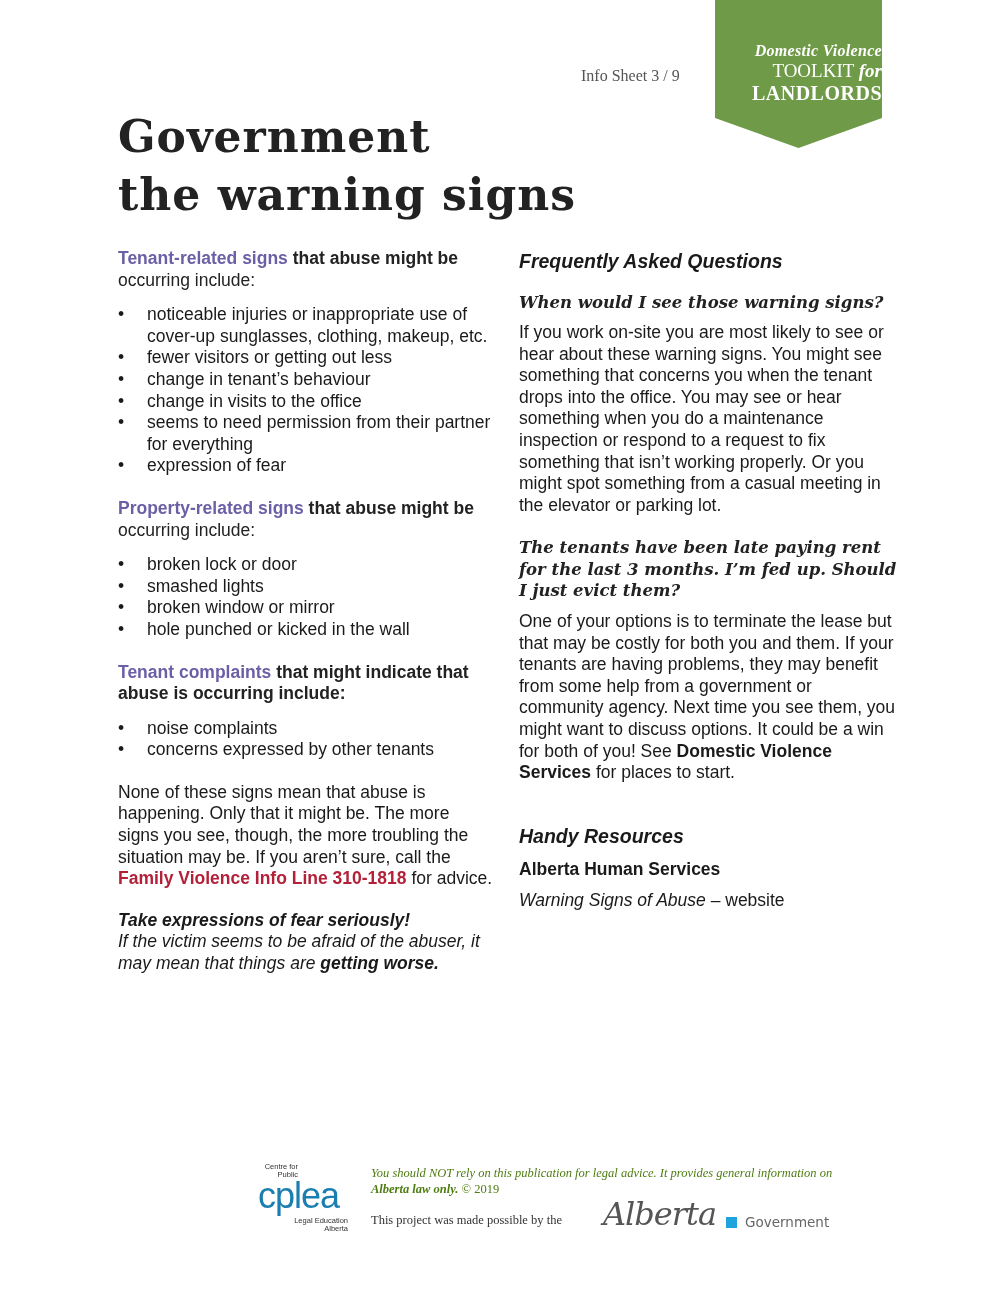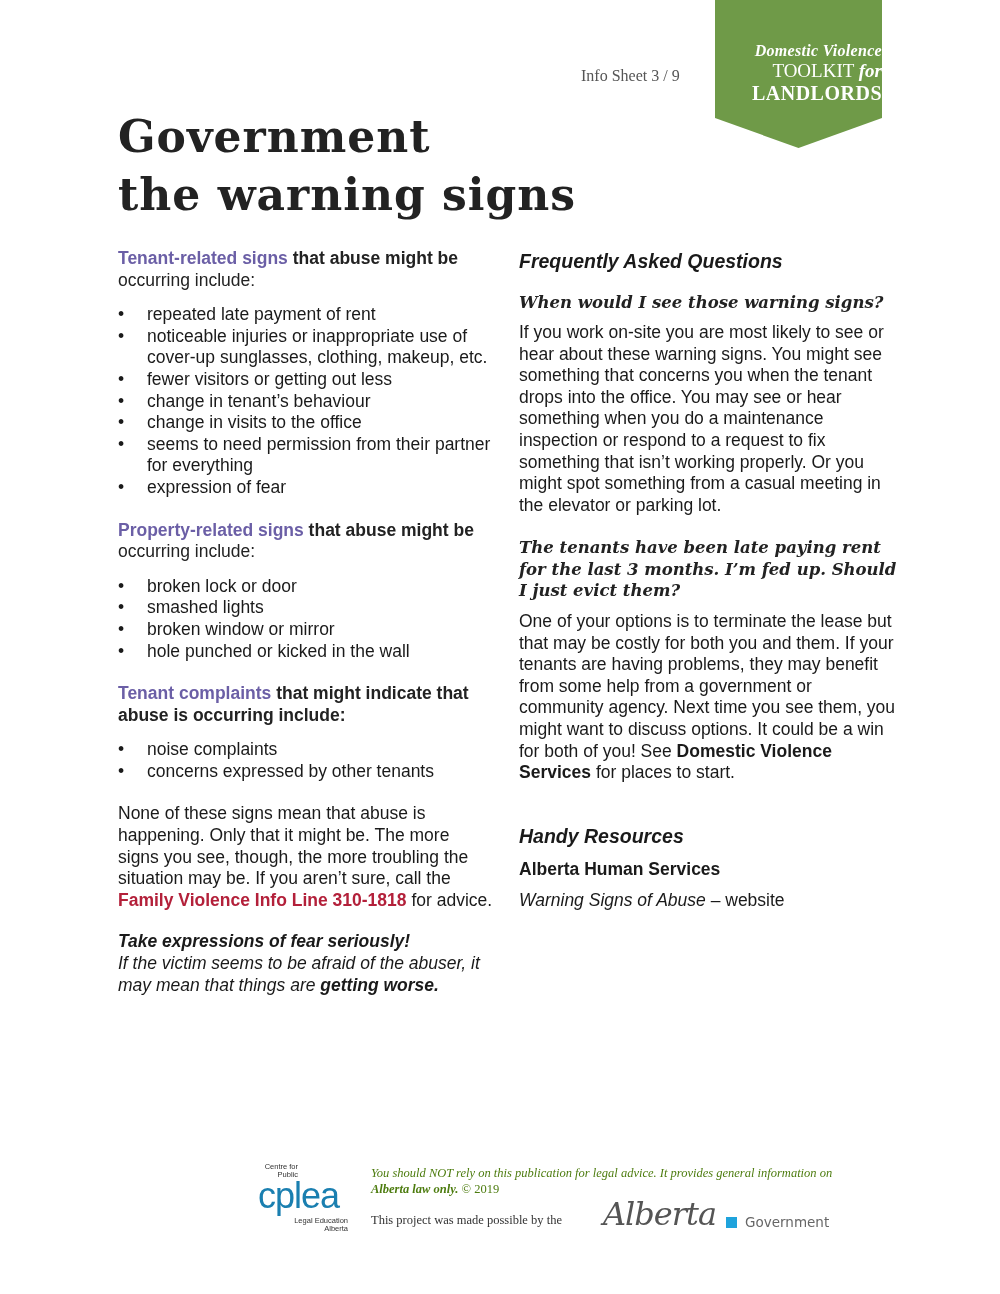--- a/index.html
+++ b/index.html
@@ -76,21 +76,20 @@
   <span>the warning signs</span>
 </h1>
 
 <div class="col col-left">
 
   <p class="lead">
     <span class="accent">Tenant-related signs</span><span class="rest"> that abuse might be</span><br>
     <span class="rest2">occurring include:</span>
   </p>
   <ul class="bul">
-    <li>repeated late payment of rent</li>
     <li>noticeable injuries or inappropriate use of cover-up sunglasses, clothing, makeup, etc.</li>
     <li>fewer visitors or getting out less</li>
     <li>change in tenant’s behaviour</li>
     <li>change in visits to the office</li>
     <li>seems to need permission from their partner for everything</li>
     <li>expression of fear</li>
   </ul>
 
   <p class="lead">
     <span class="accent">Property-related signs</span><span class="rest"> that abuse might be</span><br>

